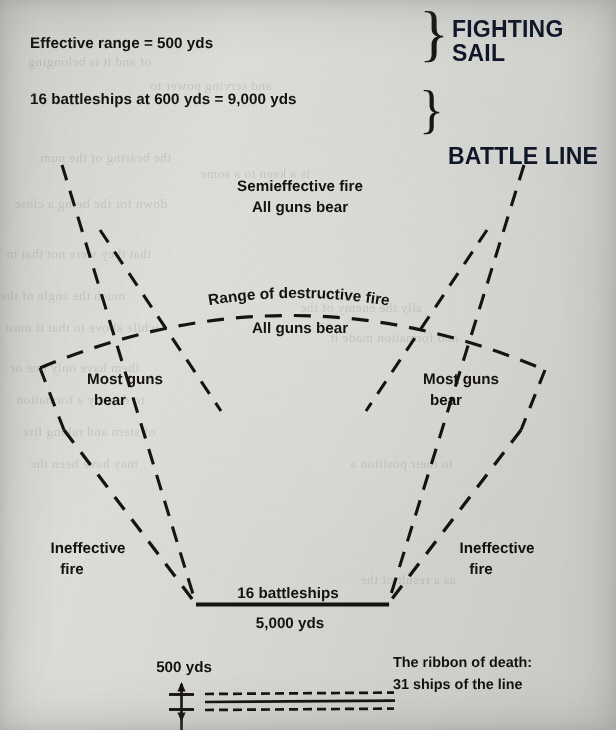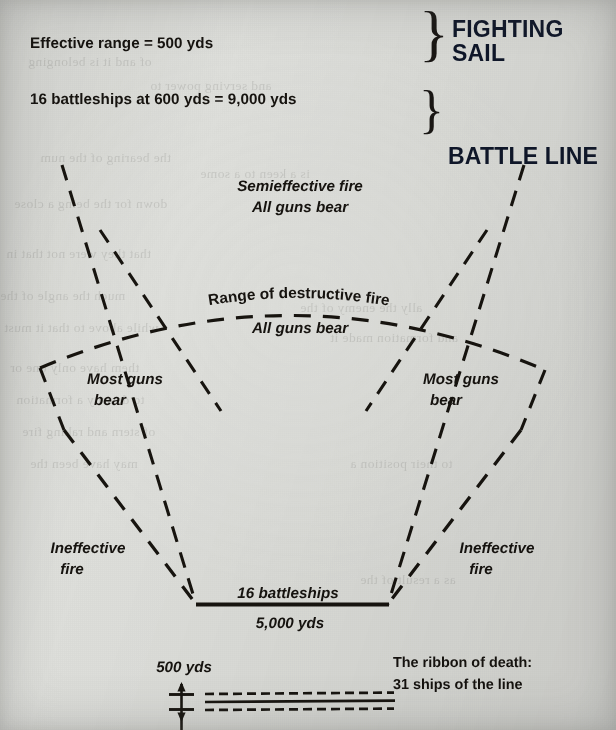--- a/index.html
+++ b/index.html
@@ -97,21 +97,21 @@
     position: absolute;
     font-family: Liberation Sans, sans-serif;
     font-weight: bold;
     font-size: 23px;
     letter-spacing: 0.2px;
     line-height: 1.04;
     color: #0f172a;
   }
 
   
-  .dia-lbl { font-size: 15.2px; font-style: italic; }
+  .dia-lbl { font-size: 15.2px; }
   .dia-lbl-sm { font-size: 14.4px; }
 
   
   #arc-text-svg {
     position: absolute;
     left: 0; top: 0;
     width: 616px; height: 730px;
     overflow: visible;
     pointer-events: none;
   }

